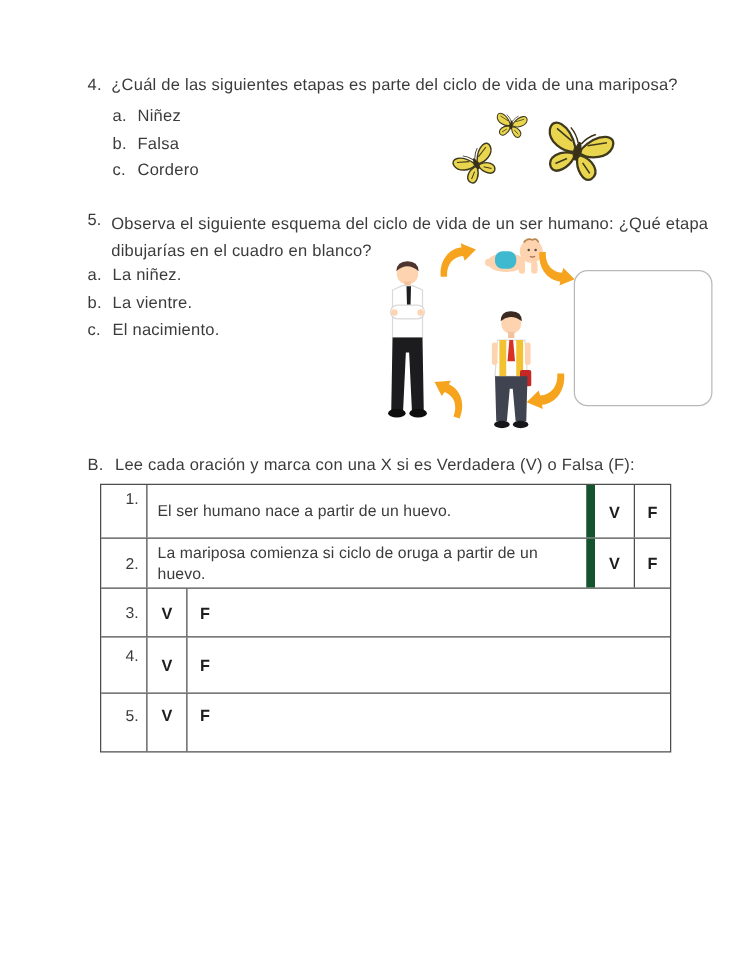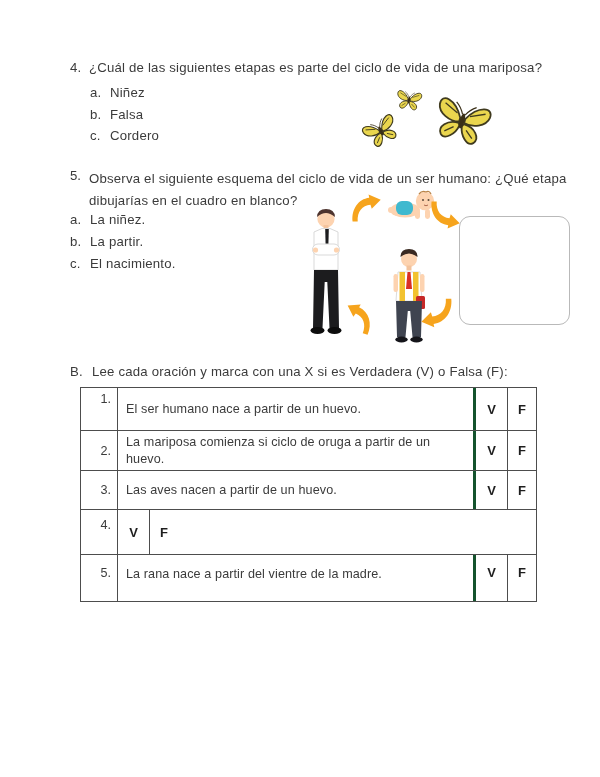--- a/index.html
+++ b/index.html
@@ -13,21 +13,21 @@
   .opt{display:flex;white-space:nowrap;font-size:13.2px;letter-spacing:.2px;}
   .optletter{width:20px;flex:0 0 20px;}
   .q5lines{font-size:13.2px;letter-spacing:.2px;line-height:21.5px;white-space:nowrap;}
   
   .vf-table{left:80px;top:387px;width:457px;border:1px solid #4d4d4d;box-sizing:border-box;}
   .vf-row{display:flex;border-top:1px solid #4d4d4d;box-sizing:border-box;}
   .vf-row:first-child{border-top:none;}
   .cell{box-sizing:border-box;display:flex;align-items:center;}
   .c-num{flex:0 0 37px;border-right:1px solid #4d4d4d;justify-content:flex-end;
          padding-right:6px;font-size:12.6px;}
-  .c-text{flex:1 1 auto;border-right:3px solid #14532d;padding:3px 4px 3px 8px;
+  .c-text{flex:1 1 auto;border-right:7px solid #14532d;padding:3px 4px 3px 8px;
           font-size:12.6px;line-height:17px;letter-spacing:.1px;}
   .c-v{flex:0 0 32px;border-right:1px solid #4d4d4d;justify-content:center;
        font-weight:bold;font-size:13px;color:#1e1e1e;}
   .c-f{flex:0 0 28px;justify-content:center;font-weight:bold;font-size:13px;color:#1e1e1e;}
   .top-num{align-items:flex-start;padding-top:4px;}
   
   .blank-box{left:459px;top:216px;width:111px;height:109px;background:#fff;
              border:1.6px solid #b9b9b9;border-radius:11px;box-sizing:border-box;}
   .arrow-svg{overflow:visible;}
 </style>
@@ -78,21 +78,21 @@
       <div>dibujarías en el cuadro en blanco?</div>
     </div>
   </div>
 
   <div class="abs opt" style="left:70px;top:212px;">
     <span class="optletter">a.</span>
     <span>La niñez.</span>
   </div>
   <div class="abs opt" style="left:70px;top:234px;">
     <span class="optletter">b.</span>
-    <span>La partir.</span>
+    <span>La vientre.</span>
   </div>
   <div class="abs opt" style="left:70px;top:256px;">
     <span class="optletter">c.</span>
     <span>El nacimiento.</span>
   </div>
 
   <svg class="abs" style="left:300px;top:206px;" width="52" height="130" viewBox="0 0 52 130">
     <circle cx="26" cy="13" r="8.6" fill="#fdd3b0"></circle>
     <path d="M17 11 Q17.5 3 26 3 Q34.5 3 35 11 Q30 7 26 7 Q21.5 7 17 11 Z" fill="#4e342e"></path>
     <rect x="23.5" y="19" width="5" height="5" fill="#f3c39d"></rect>
@@ -166,32 +166,30 @@
 
     <div class="vf-row" style="height:40px;">
       <div class="cell c-num">2.</div>
       <div class="cell c-text">La mariposa comienza si ciclo de oruga a partir de un huevo.</div>
       <div class="cell c-v">V</div>
       <div class="cell c-f">F</div>
     </div>
 
     <div class="vf-row" style="height:39px;">
       <div class="cell c-num">3.</div>
-      <div class="cell c-text">Las aves nacen a partir de un huevo.</div>
       <div class="cell c-v">V</div>
       <div class="cell c-f">F</div>
     </div>
 
     <div class="vf-row" style="height:45px;">
       <div class="cell c-num top-num" style="padding-top:8px;">4.</div>
       <div class="cell c-v">V</div>
       <div class="cell c-f">F</div>
     </div>
 
     <div class="vf-row" style="height:47px;">
       <div class="cell c-num" style="align-items:flex-start;padding-top:11px;">5.</div>
-      <div class="cell c-text" style="align-items:flex-start;padding-top:11px;">La rana nace a partir del vientre de la madre.</div>
       <div class="cell c-v" style="align-items:flex-start;padding-top:10px;">V</div>
       <div class="cell c-f" style="align-items:flex-start;padding-top:10px;">F</div>
     </div>
 
   </div>
 </div>
 
 </body></html>

